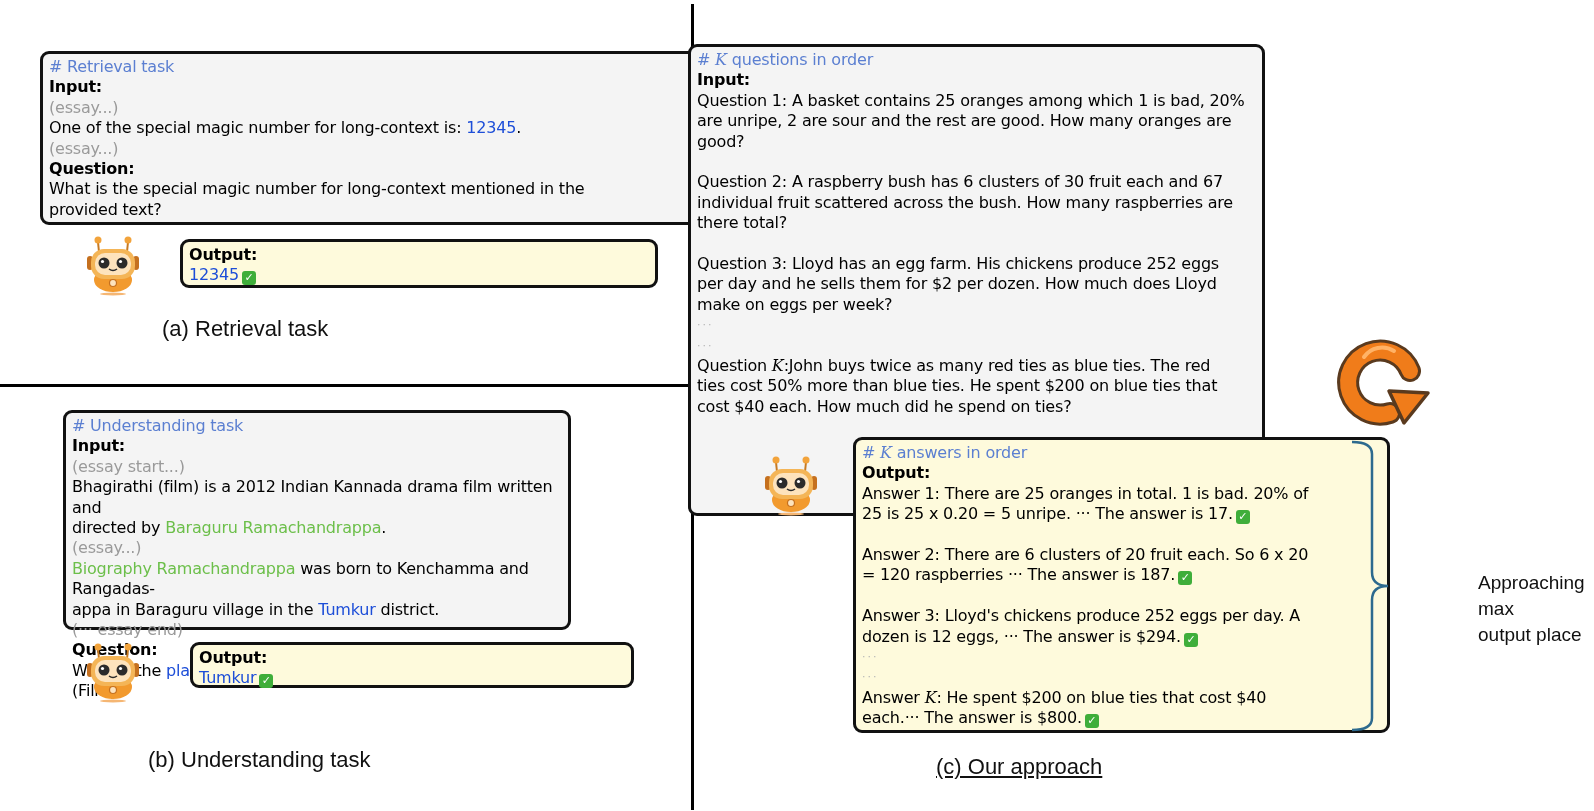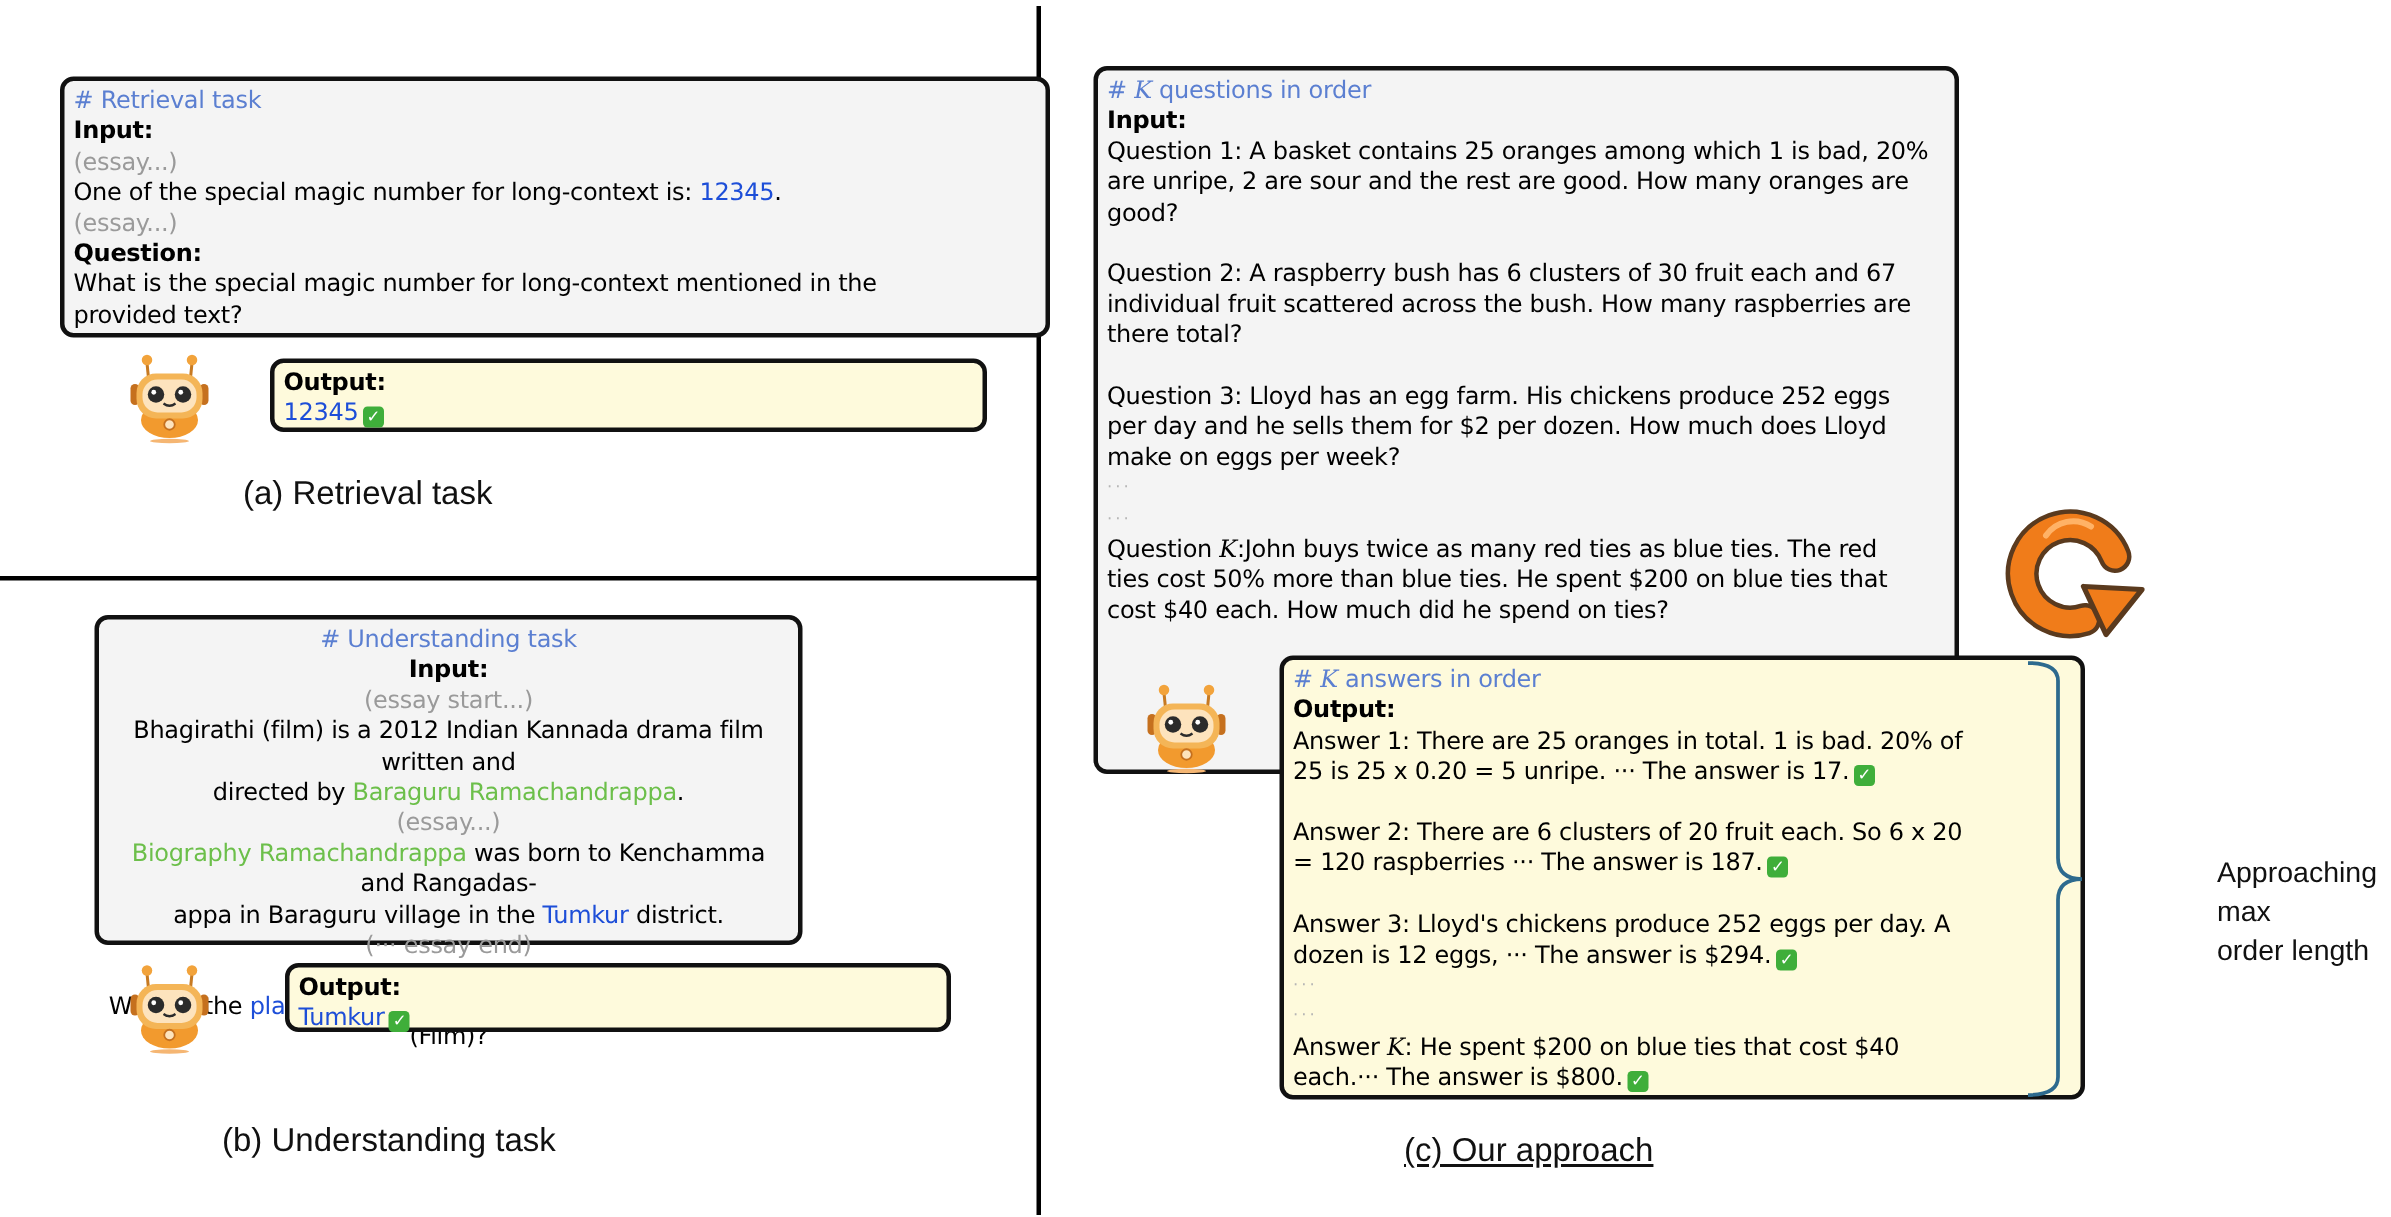--- a/index.html
+++ b/index.html
@@ -84,21 +84,21 @@
   <ellipse cx="31" cy="62" rx="13" ry="1.5" fill="#f5b673"></ellipse>
 </svg>
 
 <div class="box yellow" style="left:180px; top:239px; width:478px; height:49px;">
   <div class="bold">Output:</div>
   <div><span class="pink">12345</span><span class="check">✓</span></div>
 </div>
 
 <div class="caption" style="left:162px; top:316px;">(a) Retrieval task</div>
 
-<div class="box gray" style="left:63px; top:410px; width:472px; height:220px;text-align:center;">
+<div class="box gray" style="left:63px; top:410px; width:508px; height:220px;">
   <div class="hdr"># Understanding task</div>
   <div class="bold">Input:</div>
   <div class="muted">(essay start...)</div>
   <div>Bhagirathi (film) is a 2012 Indian Kannada drama film written and</div>
   <div><span>directed by </span><span class="green">Baraguru Ramachandrappa</span><span>.</span></div>
   <div class="muted">(essay...)</div>
   <div><span class="green">Biography Ramachandrappa</span><span> was born to Kenchamma and Rangadas-</span></div>
   <div><span>appa in Baraguru village in the </span><span class="pink">Tumkur</span><span> district.</span></div>
   <div class="muted">(··· essay end)</div>
   <div class="bold">Question:</div>
@@ -124,21 +124,21 @@
   <ellipse cx="31" cy="62" rx="13" ry="1.5" fill="#f5b673"></ellipse>
 </svg>
 
 <div class="box yellow" style="left:190px; top:642px; width:444px; height:46px;">
   <div class="bold">Output:</div>
   <div><span class="pink">Tumkur</span><span class="check">✓</span></div>
 </div>
 
 <div class="caption" style="left:148px; top:747px;">(b) Understanding task</div>
 
-<div class="box gray" style="left:729px; top:44px; width:577px; height:472px;">
+<div class="box gray" style="left:688px; top:44px; width:577px; height:472px;">
   <div class="hdr"><span># </span><span class="kvar">K</span><span> questions in order</span></div>
   <div class="bold">Input:</div>
   <div>
     <div>Question 1:  A basket contains 25 oranges among which 1 is bad, 20%</div>
     <div>are unripe, 2 are sour and the rest are good.  How many oranges are</div>
     <div>good?</div>
   </div>
   <div class="gap"></div>
   <div>
     <div>Question 2:  A raspberry bush has 6 clusters of 30 fruit each and 67</div>
@@ -210,16 +210,16 @@
     <div><span>each.··· The answer is $800.</span><span class="check">✓</span></div>
   </div>
 </div>
 
 <svg style="position:absolute; left:1350px; top:440px;" width="50" height="292" viewBox="0 0 50 292">
   <path d="M2 2 Q22 2 22 14 L22 132 Q22 146 38 146 Q22 146 22 160 L22 278 Q22 290 2 290" fill="none" stroke="#2d6a8e" stroke-width="2.5"></path>
 </svg>
 
 <div class="brace-label">
   <div>Approaching max</div>
-  <div>order length</div>
+  <div>output place</div>
 </div>
 
 <div class="caption" style="left:936px; top:754px;text-decoration:underline;">(c) Our approach</div>
 
 </body></html>

